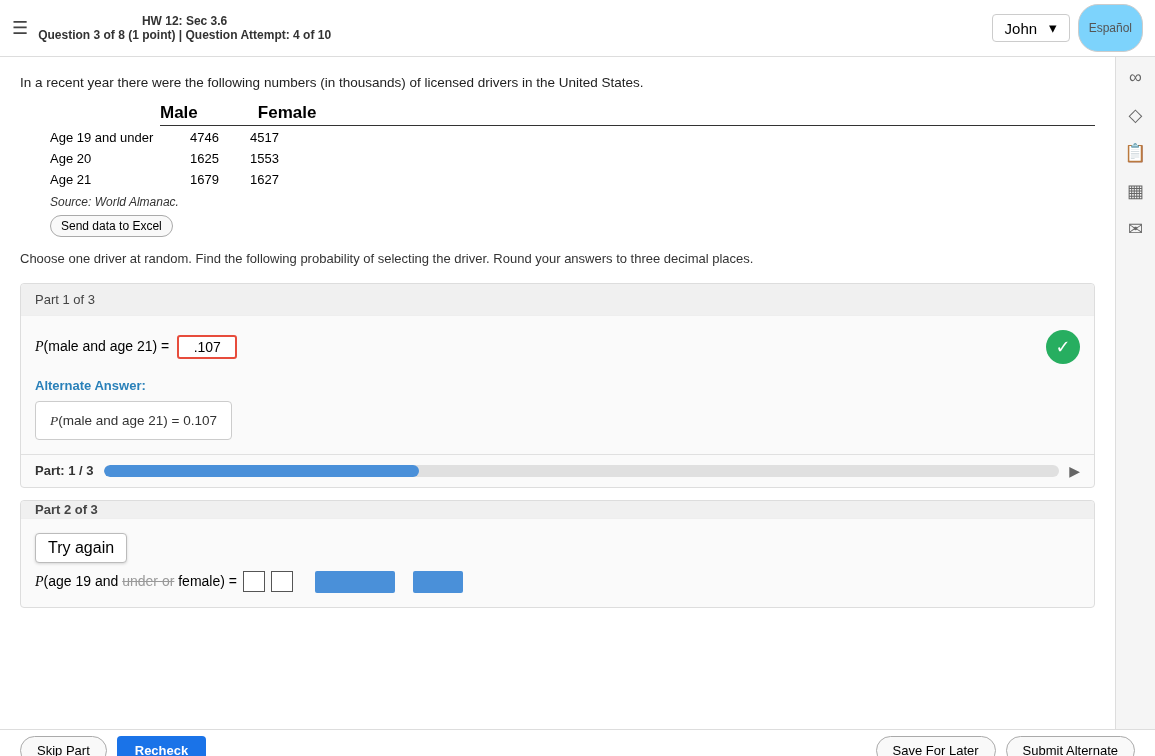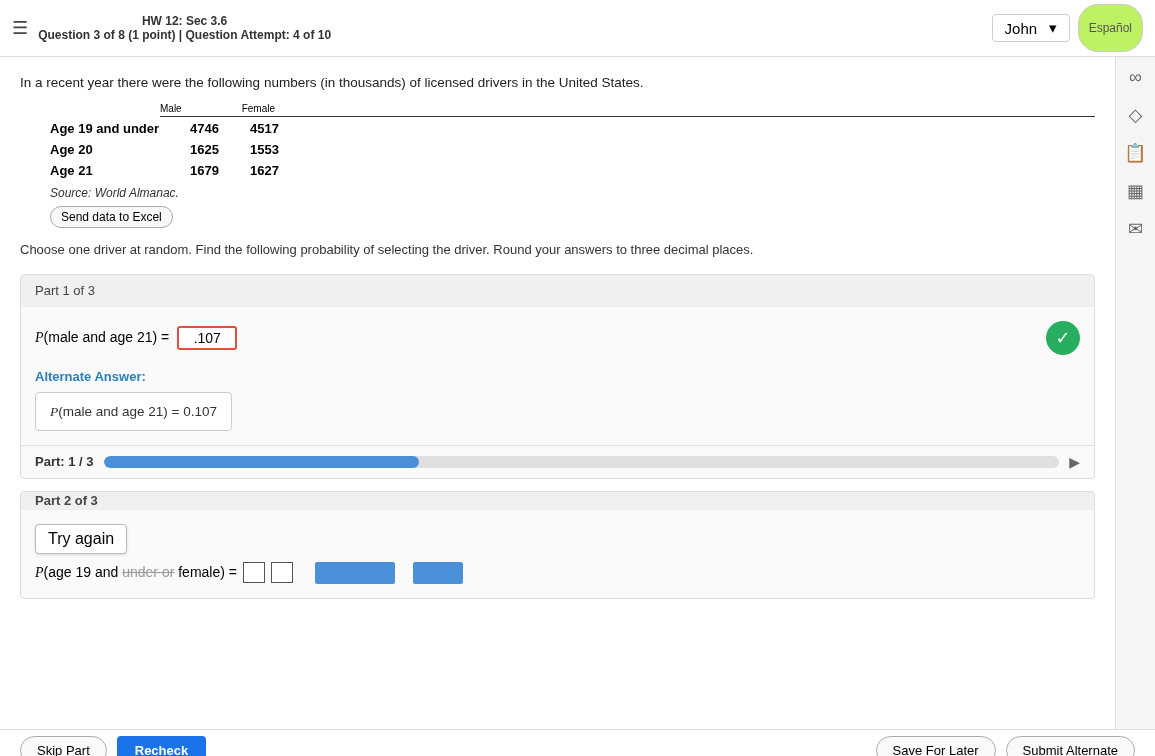--- a/index.html
+++ b/index.html
@@ -7,35 +7,35 @@
 
     .top-bar { background: #fff; border-bottom: 1px solid #ddd; padding: 4px 12px; display: flex; align-items: center; justify-content: space-between; }
     .top-bar-left { display: flex; align-items: center; gap: 10px; }
     .hamburger { font-size: 18px; cursor: pointer; color: #444; }
     .top-bar-info { display: flex; flex-direction: column; align-items: center; }
     .hw-title { font-size: 12px; font-weight: bold; color: #333; }
     .question-info { font-size: 12px; color: #333; }
     .question-info span { font-weight: bold; }
     .top-bar-right { display: flex; align-items: center; gap: 8px; }
     .user-btn { border: 1px solid #ccc; background: #fff; padding: 4px 12px; border-radius: 4px; cursor: pointer; font-size: 15px; display: flex; align-items: center; gap: 12px; }
-    .espanol-btn { border: 1px solid #ccc; background: #bef264; padding: 16px 10px; border-radius: 20px; cursor: pointer; font-size: 12px; color: #555; }
+    .espanol-btn { border: 1px solid #ccc; background: #7dd3fc; padding: 16px 10px; border-radius: 20px; cursor: pointer; font-size: 12px; color: #555; }
 
     .main-layout { display: flex; height: calc(756px - 42px - 42px); }
 
     .content-area { flex: 1; background: #fff; overflow-y: auto; padding: 16px 20px; }
 
     .right-sidebar { width: 40px; background: #f5f5f5; border-left: 1px solid #ddd; display: flex; flex-direction: column; align-items: center; padding: 10px 0; gap: 16px; }
     .sidebar-icon { font-size: 18px; color: #666; cursor: pointer; }
 
     .question-text { font-size: 13.5px; color: #222; margin-bottom: 10px; line-height: 1.5; }
     
     .data-table { margin: 8px 0 8px 30px; }
     .data-table-header { display: flex; gap: 60px; margin-left: 110px; margin-bottom: 4px; border-bottom: 1px solid #333; padding-bottom: 2px; }
-    .data-table-header span { font-size: 10px; font-weight: normal; }
-    .data-row { display: flex; align-items: center; margin-bottom: 6px; font-size: 13px; font-weight: bold; }
+    .data-table-header span { font-size: 17px; font-weight: bold; }
+    .data-row { display: flex; align-items: center; margin-bottom: 6px; font-size: 13px; }
     .data-row .label { width: 140px; }
     .data-row .male { width: 60px; }
     .data-row .female { width: 60px; }
     
     .source { font-size: 12px; color: #333; margin: 6px 0; font-style: italic; margin-left: 30px; }
     
     .excel-btn { border: 1px solid #aaa; background: #f9f9f9; padding: 3px 10px; border-radius: 20px; font-size: 12px; cursor: pointer; margin-left: 30px; margin-bottom: 12px; }
 
     .choose-text { font-size: 13px; color: #333; margin-bottom: 14px; line-height: 1.5; }
 

